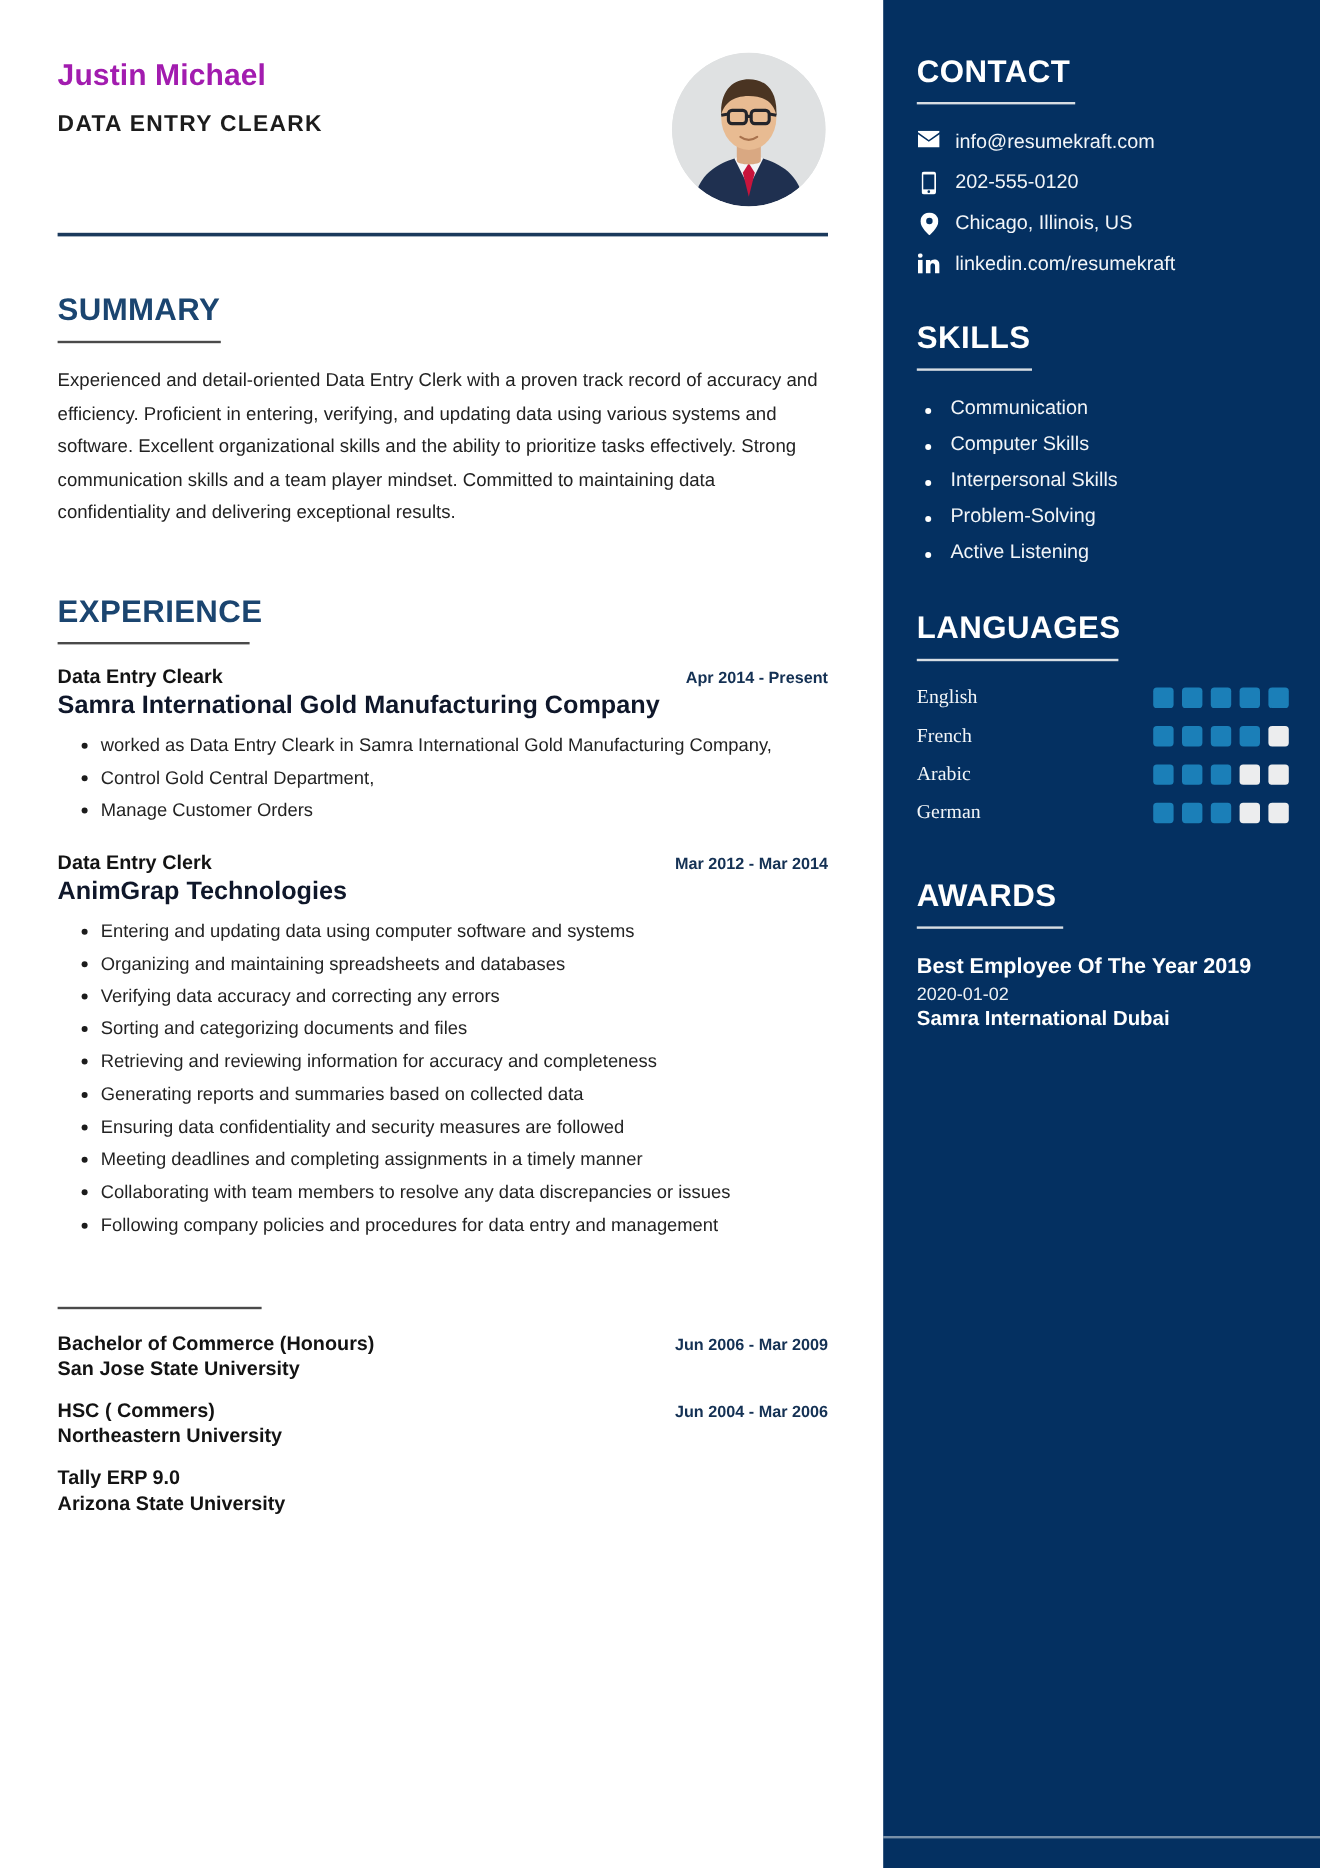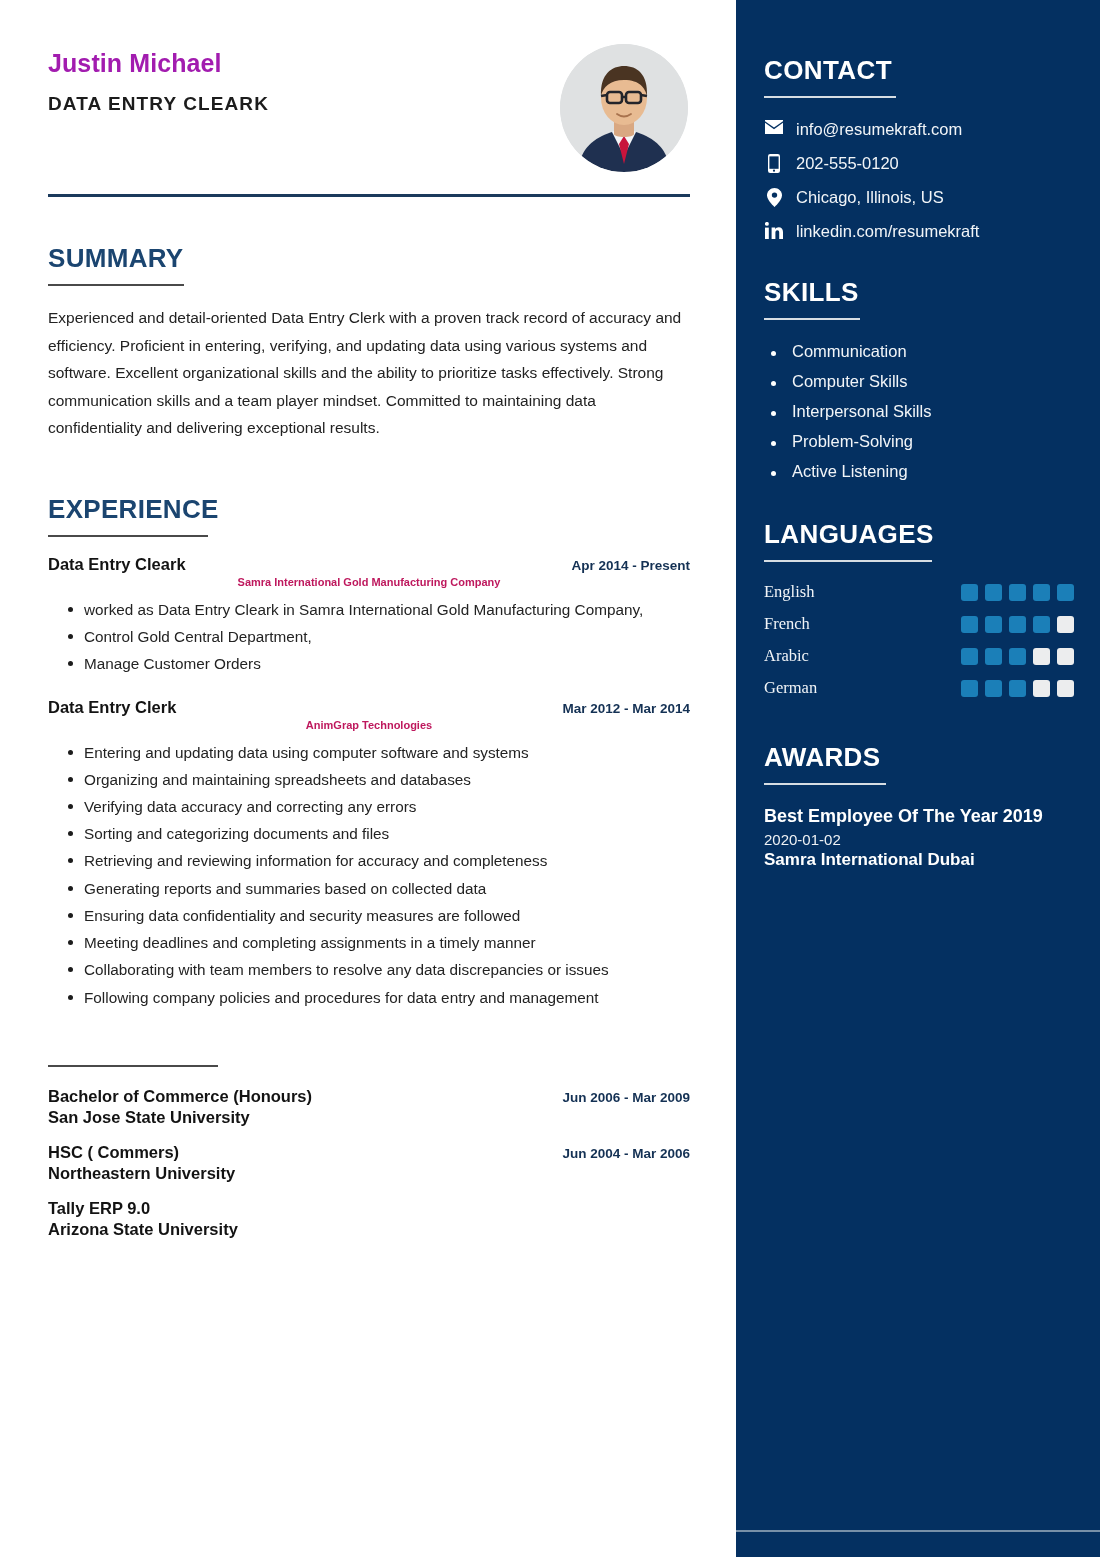--- a/index.html
+++ b/index.html
@@ -53,21 +53,21 @@
     margin-top: 18px;
     font-size: 15.5px; line-height: 1.78; color: #222;
     max-width: 648px;
   }
 
   .entry { margin-top: 20px; }
   .entry.first { margin-top: 18px; }
   .entry-row { display: flex; align-items: baseline; justify-content: space-between; }
   .entry-role { font-size: 16.5px; font-weight: 700; color: #131313; }
   .entry-date { font-size: 13.5px; font-weight: 700; color: #143154; white-space: nowrap; }
-  .entry-org { font-size: 11px; font-weight: 700; color: #be185d; margin-top: 2px; text-align: center; }
+  .entry-org { font-size: 21px; font-weight: 700; color: #0f172a; margin-top: 2px; }
 
   ul.bullets { margin: 8px 0 0 0; padding: 0; list-style: none; }
   ul.bullets li {
     position: relative; padding-left: 36px;
     font-size: 15.3px; line-height: 1.78; color: #232323;
   }
   ul.bullets li::before {
     content: ""; position: absolute; left: 20px; top: 11px;
     width: 5px; height: 5px; border-radius: 50%; background: #1c1c1c;
   }
@@ -76,21 +76,21 @@
   .edu-entry.first { margin-top: 20px; }
   .edu-row { display: flex; align-items: baseline; justify-content: space-between; }
   .edu-degree { font-size: 16.5px; font-weight: 700; color: #131313; }
   .edu-date { font-size: 13.5px; font-weight: 700; color: #143154; white-space: nowrap; }
   .edu-school { font-size: 16.5px; font-weight: 700; color: #131313; margin-top: 2px; }
 
   
   .sidebar {
     width: 364px; height: 100%;
     background: #043061; color: #ffffff;
-    padding: 55px 0 0 0;
+    padding: 44px 0 0 0;
     position: relative;
   }
   .sb-inner { padding: 0 26px 0 28px; }
   .sb-section { margin-bottom: 0; }
   .sb-title {
     font-size: 26px; font-weight: 600; color: #ffffff; letter-spacing: .4px;
   }
   .sb-underline { height: 2px; background: #d7dde3; margin-top: 10px; width: 132px; }
   .sb-underline.w-skills { width: 96px; }
   .sb-underline.w-lang { width: 168px; }

